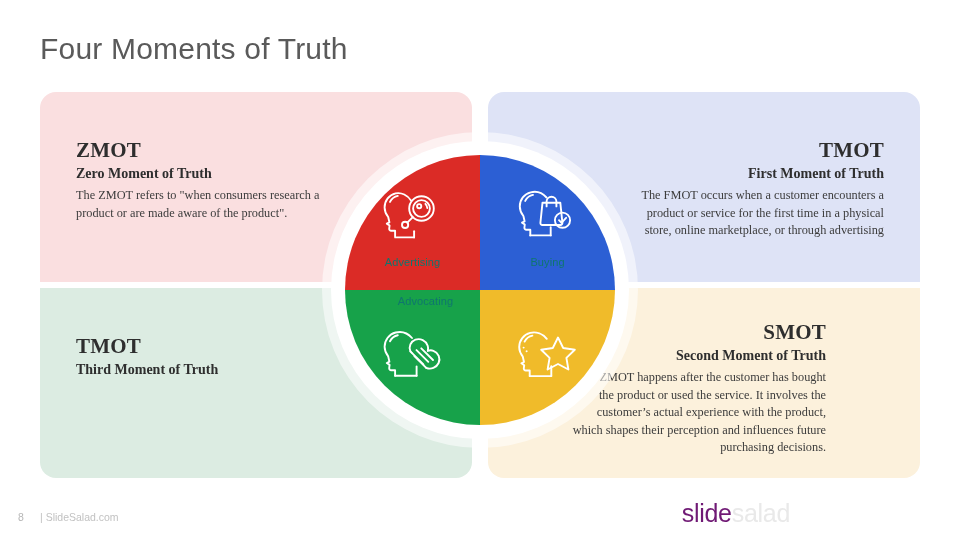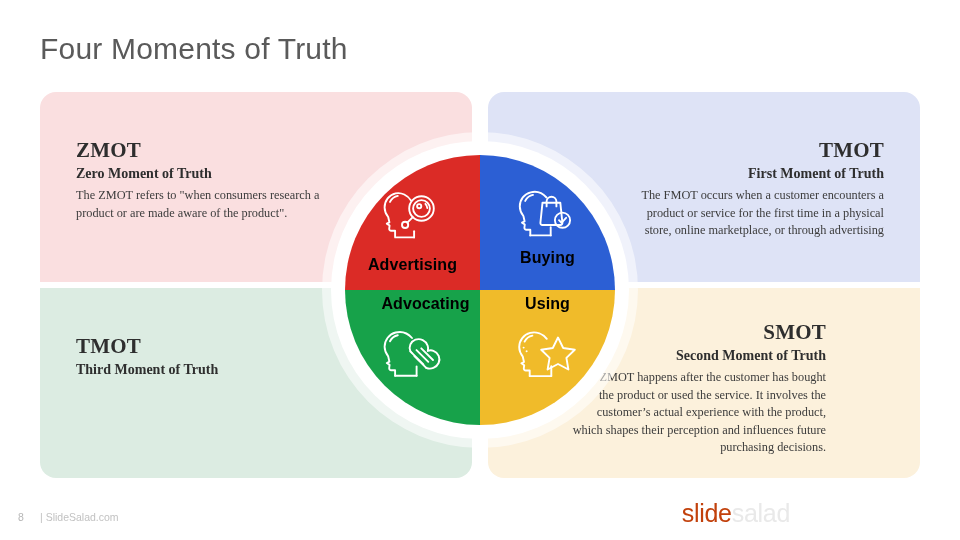--- a/index.html
+++ b/index.html
@@ -126,27 +126,27 @@
   }
   .quad-tl { left: 0;     top: 0;     background: #db2b26; }
   .quad-tr { left: 135px; top: 0;     background: #2c5fd4; }
   .quad-bl { left: 0;     top: 135px; background: #17a24a; }
   .quad-br { left: 135px; top: 135px; background: #f0bb2a; }
 
   .quad-label {
     position: absolute;
     width: 135px;
     text-align: center;
-    font-size: 16px;
-    font-weight: 700;
-    color: #000000;
+    font-size: 11px;
+    font-weight: 400;
+    color: #0f766e;
     letter-spacing: 0.1px;
   }
   .lbl-tl { left: 0;     top: 101px; }
-  .lbl-tr { left: 135px; top: 94px; }
+  .lbl-tr { left: 135px; top: 101px; }
   .lbl-bl { left: 13px;     top: 140px; }
   .lbl-br { left: 135px; top: 140px; }
 
   .quad-icon {
     position: absolute;
     width: 64px;
     height: 60px;
   }
   .ic-tl { left: 36px;  top: 32px;  }
   .ic-tr { left: 171px; top: 32px;  }
@@ -170,21 +170,21 @@
   }
   .brand {
     position: absolute;
     right: 26px; bottom: 12px;
     font-size: 25px;
     font-weight: 400;
     color: #e2e2e2;
     letter-spacing: -0.3px;
     white-space: nowrap;
   }
-  .brand .b-strong { color: #c2410c; }
+  .brand .b-strong { color: #701a75; }
   .brand .b-soft   { color: #e9e9e9; }
 </style>
 </head>
 <body>
 
 <div class="slide">
 
   <div class="slide-title">Four Moments of Truth</div>
 
   <div class="panel panel-zmot">
@@ -278,21 +278,20 @@
         <path d="M8.6 14.6c1.6-3.1 4.4-5.3 7.8-6"></path>
         <path d="M7.6 20.6h.05"></path>
         <path d="M10.6 24.2h.05"></path>
         <path d="M42 10.5l5.2 10.5 11.6 1.7-8.4 8.2 2 11.6-10.4-5.5-10.4 5.5 2-11.6-8.4-8.2 11.6-1.7L42 10.5z"></path>
       </svg>
     </div>
 
     <div class="quad-label lbl-tl">Advertising</div>
     <div class="quad-label lbl-tr">Buying</div>
     <div class="quad-label lbl-bl">Advocating</div>
-    <div class="quad-label lbl-br">Using</div>
   </div>
 
   <div class="footer-num">8</div>
   <div class="footer-site">| SlideSalad.com</div>
   <div class="brand">
     <span class="b-strong">slide</span><span class="b-soft">salad</span>
   </div>
 
 </div>
 

